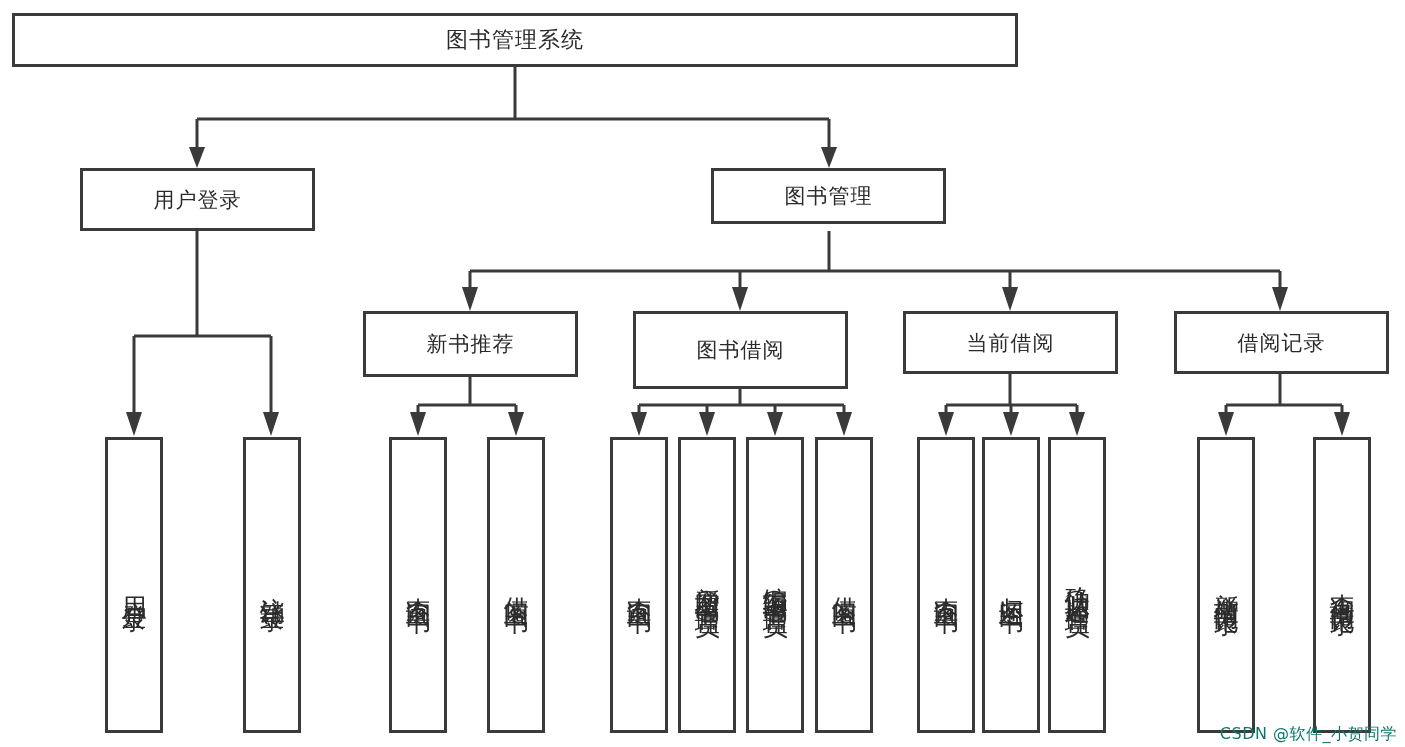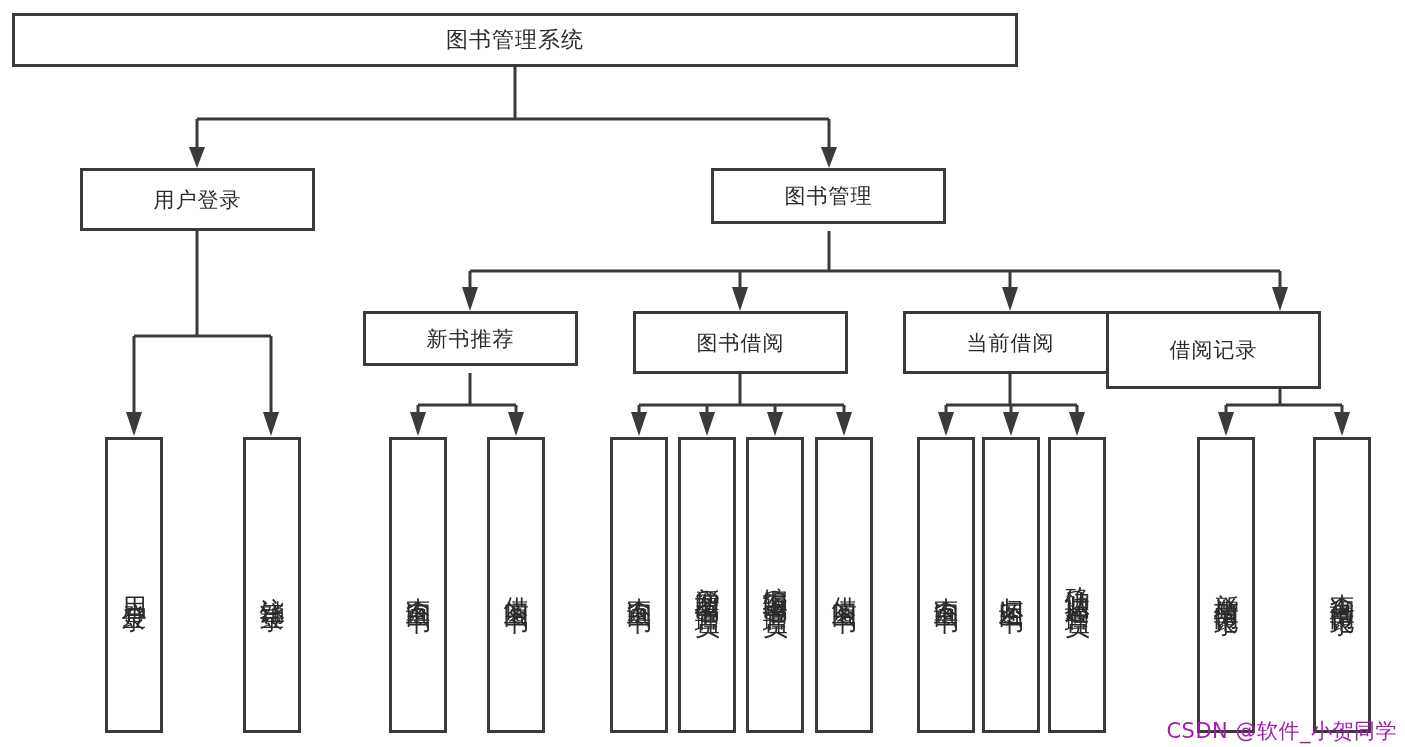--- a/index.html
+++ b/index.html
@@ -37,23 +37,23 @@
     text-orientation: mixed;
     font-size: 25px;
     letter-spacing: 4px;
     line-height: 1.1;
     white-space: nowrap;
   }
   #watermark {
     position: absolute;
     right: 8px;
     bottom: 2px;
-    font-size: 21px;
+    font-size: 16px;
     letter-spacing: 0.5px;
-    color: #a21caf;
+    color: #0f766e;
     z-index: 3;
     white-space: nowrap;
   }
 </style>
 </head>
 <body>
 
 <div id="canvas">
 
   <svg id="connectors" viewBox="0 0 1405 747" xmlns="http://www.w3.org/2000/svg">
@@ -103,30 +103,30 @@
     <span>图书管理系统</span>
   </div>
 
   <div class="node node-h" style="left:80px; top:168px; width:235px; height:63px;">
     <span>用户登录</span>
   </div>
   <div class="node node-h" style="left:711px; top:168px; width:235px; height:56px;">
     <span>图书管理</span>
   </div>
 
-  <div class="node node-h" style="left:363px; top:311px; width:215px; height:55px;">
+  <div class="node node-h" style="left:363px; top:311px; width:215px; height:66px;">
     <span>新书推荐</span>
   </div>
-  <div class="node node-h" style="left:633px; top:311px; width:215px; height:63px;">
+  <div class="node node-h" style="left:633px; top:311px; width:215px; height:78px;">
     <span>图书借阅</span>
   </div>
   <div class="node node-h" style="left:903px; top:311px; width:215px; height:63px;text-align:center;">
     <span>当前借阅</span>
   </div>
-  <div class="node node-h" style="left:1106px; top:311px; width:215px; height:78px;">
+  <div class="node node-h" style="left:1174px; top:311px; width:215px; height:63px;">
     <span>借阅记录</span>
   </div>
 
   <div class="node" style="left:105px; top:437px; width:58px; height:296px;">
     <span class="vtext">用户登录</span>
   </div>
   <div class="node" style="left:243px; top:437px; width:58px; height:296px;">
     <span class="vtext">注销登录</span>
   </div>
 

